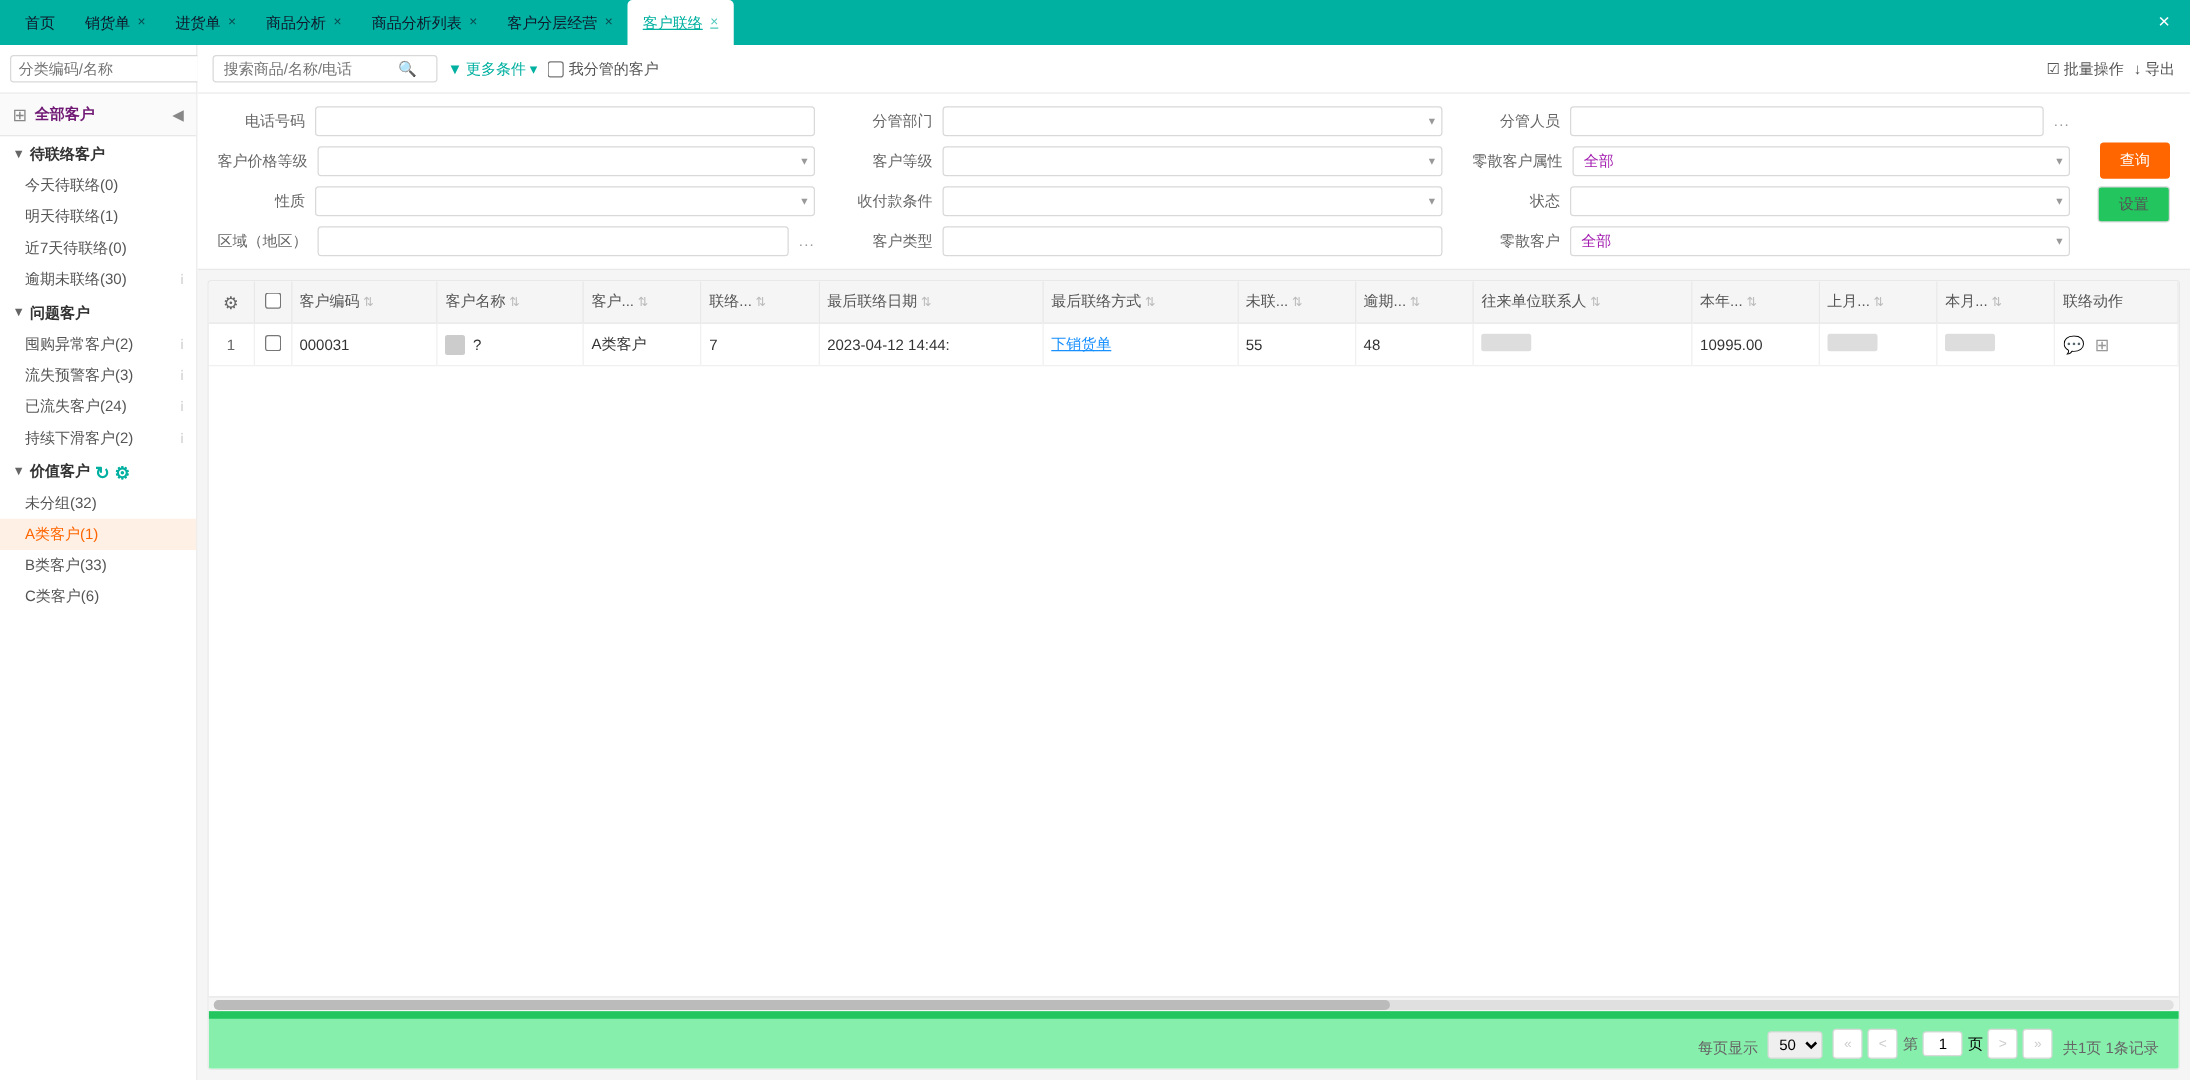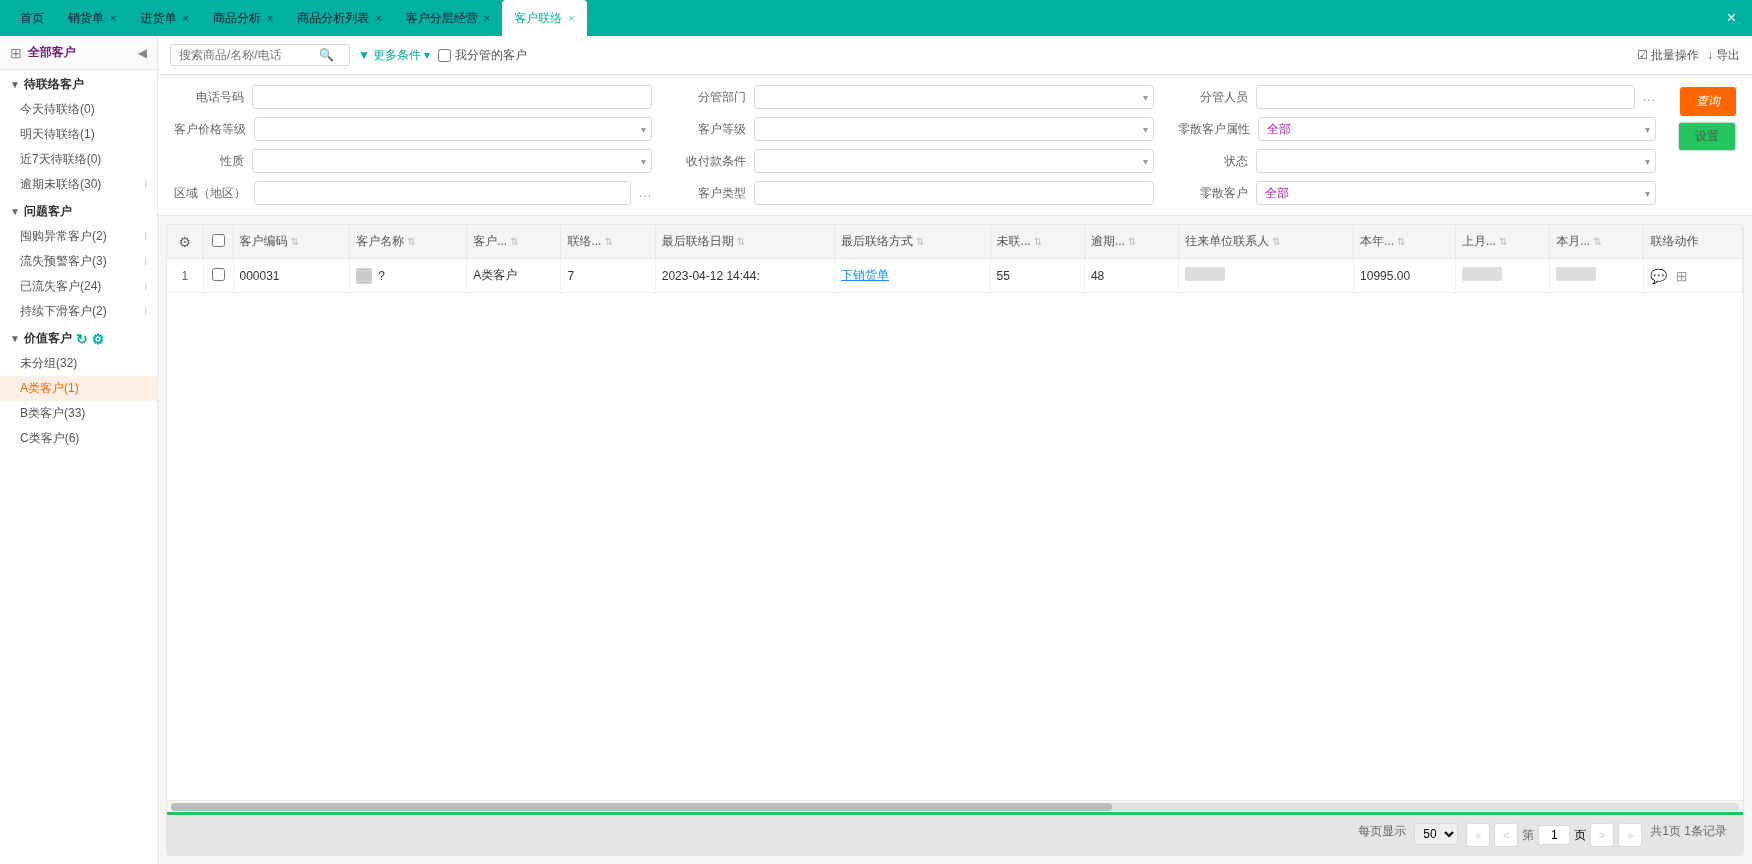--- a/index.html
+++ b/index.html
@@ -21,20 +21,21 @@
       align-items: center;
       cursor: pointer;
       color: #0f172a;
       white-space: nowrap;
       font-size: 13px;
     }
     .nav-item.active {
       background: white;
       color: #00b0a0;
       border-radius: 4px 4px 0 0;
+      text-decoration: underline;
     }
     .nav-item .close-x {
       margin-left: 6px;
       font-size: 11px;
       opacity: 0.7;
     }
     .nav-close-btn {
       margin-left: auto;
       color: white;
       cursor: pointer;
@@ -250,21 +251,20 @@
     
     
     .btn-orange {
       background: #ff6600;
       color: white;
       border: none;
       border-radius: 3px;
       padding: 6px 16px;
       cursor: pointer;
       font-size: 12px;
-      font-style: italic;
     }
     .btn-outline {
       background: #22c55e;
       color: #555;
       border: 1px solid #d9d9d9;
       border-radius: 3px;
       padding: 5px 16px;
       cursor: pointer;
       font-size: 12px;
     }
@@ -318,25 +318,25 @@
     tbody td:nth-child(2) { text-align: center; }
     .col-header-with-icon {
       display: flex;
       align-items: center;
       gap: 3px;
     }
     .col-sort-icon { color: #bbb; font-size: 10px; }
     
     
     .pagination {
-      background: #e5e5e5;
-      border-top: 3px solid #22c55e;
+      background: #86efac;
+      border-top: 6px solid #22c55e;
       padding: 8px 16px;
       display: flex;
-      align-items: flex-start;
+      align-items: flex-end;
       justify-content: flex-end;
       gap: 8px;
     }
     .pagination .page-size-label { color: #666; }
     .pagination select {
       border: 1px solid #d9d9d9;
       border-radius: 3px;
       padding: 2px 4px;
       font-size: 12px;
       outline: none;
@@ -438,21 +438,21 @@
     }
 
     .more-dots {
       color: #999;
       letter-spacing: 1px;
     }
 
     .filter-row-with-btn {
       display: flex;
       gap: 0;
-      align-items: flex-start;
+      align-items: center;
     }
     .filter-rows-container {
       flex: 1;
     }
   </style>
 </head>
 <body>
 
 <div class="top-nav">
   <div class="nav-item">
@@ -481,20 +481,24 @@
   <div class="nav-item active">
     <span>客户联络</span>
     <span class="close-x">×</span>
   </div>
   <span class="nav-close-btn">×</span>
 </div>
 
 <div class="main-layout">
 
   <div class="sidebar">
+    <div class="sidebar-search">
+      <input type="text" placeholder="分类编码/名称" style="">
+      <span class="search-icon">🔍</span>
+    </div>
     <div class="sidebar-header">
       <span class="grid-icon">⊞</span>
       <span class="title">全部客户</span>
       <span class="collapse-btn">◀</span>
     </div>
 
     <div class="sidebar-section-title">
       <span class="arrow">▼</span>
       <span>待联络客户</span>
     </div>

